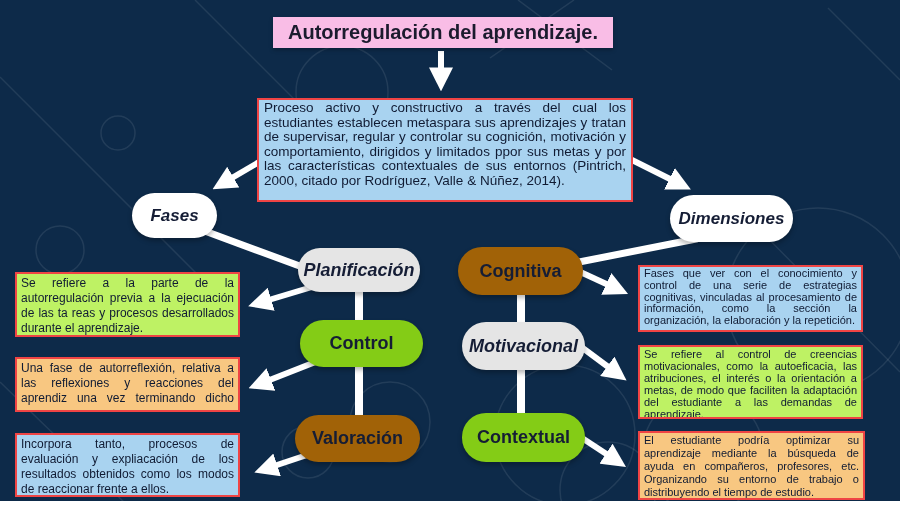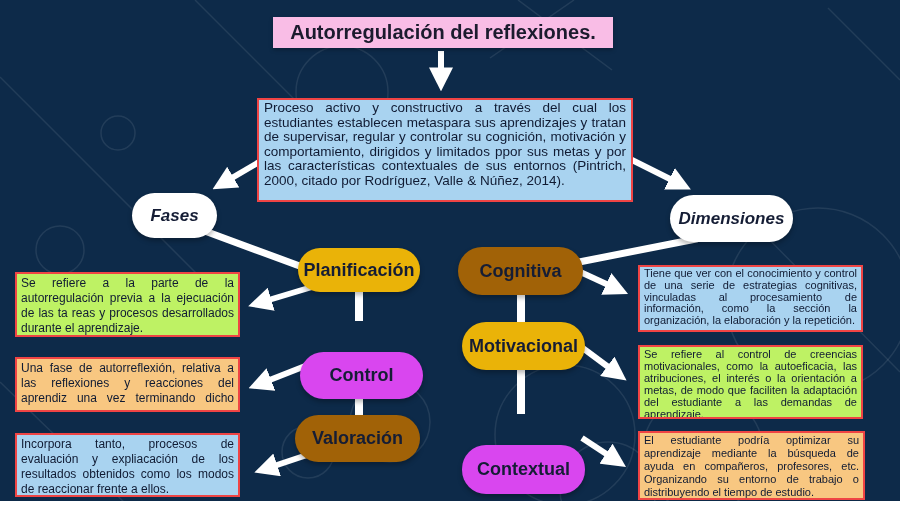--- a/index.html
+++ b/index.html
@@ -19,22 +19,22 @@
     font-weight:bold; color:#151d35; text-align:center;
     border-radius:24px; box-shadow:0 3px 5px rgba(0,0,0,0.28);
   }
   .oval   { background:#ffffff; font-size:17px;font-style:italic; }
   .title-box {
     position:absolute; z-index:2; box-sizing:border-box;
     display:flex; align-items:center; justify-content:center;
     background:#f9bde6; color:#1b1b2e; font-weight:bold; font-size:20px;
     box-shadow:0 2px 4px rgba(0,0,0,0.25);
   }
-  .pill-pink   { background:#eab308; }
-  .pill-orange { background:#d946ef;margin-top:32px; }
+  .pill-pink   { background:#e5e5e5;font-style:italic; }
+  .pill-orange { background:#84cc16; }
   .pill-blue   { background:#a16207; }
   .pill { font-size:18px; }
 
   .tbox {
     text-align:justify; color:#101b33; line-height:15px; font-size:12px;
     padding:2px 4px; border:2px solid #ef4444; background:#ccc;
     overflow:hidden;
   }
   .tbox-def {
     background:#a9d3f0; font-size:13.5px; line-height:14.6px; padding:1px 5px;
@@ -92,37 +92,37 @@
       <line x1="576" y1="270" x2="615" y2="288" marker-end="url(#ah)"></line>
       <line x1="580" y1="346" x2="615" y2="372" marker-end="url(#ah)"></line>
       <line x1="582" y1="438" x2="614" y2="459" marker-end="url(#ah)"></line>
       <line x1="359" y1="291" x2="359" y2="321" stroke-width="8"></line>
       <line x1="359" y1="366" x2="359" y2="416" stroke-width="8"></line>
       <line x1="521" y1="294" x2="521" y2="323" stroke-width="8"></line>
       <line x1="521" y1="369" x2="521" y2="414" stroke-width="8"></line>
     </g>
   </svg>
 
-  <div class="title-box" style="left:273px; top:17px; width:340px; height:31px;">Autorregulación del reflexiones.</div>
+  <div class="title-box" style="left:273px; top:17px; width:340px; height:31px;">Autorregulación del aprendizaje.</div>
 
   <div class="tbox tbox-def" style="left:257px; top:98px; width:376px; height:104px;">Proceso activo y constructivo a través del cual los estudiantes establecen metaspara sus aprendizajes y tratan de supervisar, regular y controlar su cognición, motivación y comportamiento, dirigidos y limitados ppor sus metas y por las características contextuales de sus entornos (Pintrich, 2000, citado por Rodríguez, Valle &amp; Núñez, 2014).</div>
 
   <div class="node oval" style="left:132px; top:193px; width:85px; height:45px;">Fases</div>
   <div class="node oval" style="left:670px; top:195px; width:123px; height:47px;">Dimensiones</div>
 
   <div class="node pill pill-pink" style="left:298px; top:248px; width:122px; height:44px;">Planificación</div>
   <div class="node pill pill-orange" style="left:300px; top:320px; width:123px; height:47px;">Control</div>
   <div class="node pill pill-blue" style="left:295px; top:415px; width:125px; height:47px;">Valoración</div>
 
   <div class="node pill pill-blue" style="left:458px; top:247px; width:125px; height:48px;">Cognitiva</div>
   <div class="node pill pill-pink" style="left:462px; top:322px; width:123px; height:48px;">Motivacional</div>
   <div class="node pill pill-orange" style="left:462px; top:413px; width:123px; height:49px;">Contextual</div>
 
   <div class="tbox bg-pink" style="left:15px; top:272px; width:225px; height:65px;">Se refiere a la parte de la autorregulación previa a la ejecuación de las ta reas y procesos desarrollados durante el aprendizaje.</div>
   <div class="tbox bg-orange" style="left:15px; top:357px; width:225px; height:55px;">Una fase de autorreflexión, relativa a las reflexiones y reacciones del aprendiz una vez terminando dicho proceso.</div>
   <div class="tbox bg-blue" style="left:15px; top:433px; width:225px; height:64px;">Incorpora tanto, procesos de evaluación y expliacación de los resultados obtenidos como los modos de reaccionar frente a ellos.</div>
 
-  <div class="tbox tbox-r bg-blue" style="left:638px; top:265px; width:225px; height:67px;">Tiene que ver con el conocimiento y control de una serie de estrategias cognitivas, vinculadas al procesamiento de información, como la sección la organización, la elaboración y la repetición.</div>
+  <div class="tbox tbox-r bg-blue" style="left:638px; top:265px; width:225px; height:67px;">Fases que ver con el conocimiento y control de una serie de estrategias cognitivas, vinculadas al procesamiento de información, como la sección la organización, la elaboración y la repetición.</div>
   <div class="tbox tbox-r bg-pink" style="left:638px; top:345px; width:225px; height:74px; line-height:12px;">Se refiere al control de creencias motivacionales, como la autoeficacia, las atribuciones, el interés o la orientación a metas, de modo que faciliten la adaptación del estudiante a las demandas de aprendizaje.</div>
   <div class="tbox tbox-r tbox-r5 bg-orange" style="left:638px; top:431px; width:227px; height:69px;">El estudiante podría optimizar su aprendizaje mediante la búsqueda de ayuda en compañeros, profesores, etc. Organizando su entorno de trabajo o distribuyendo el tiempo de estudio.</div>
 
   <div class="bottom-strip"></div>
 </div>
 
 </body></html>

